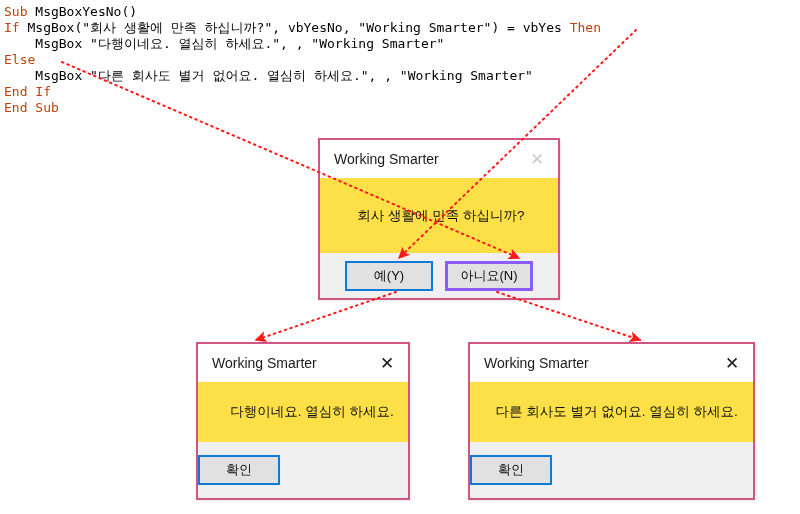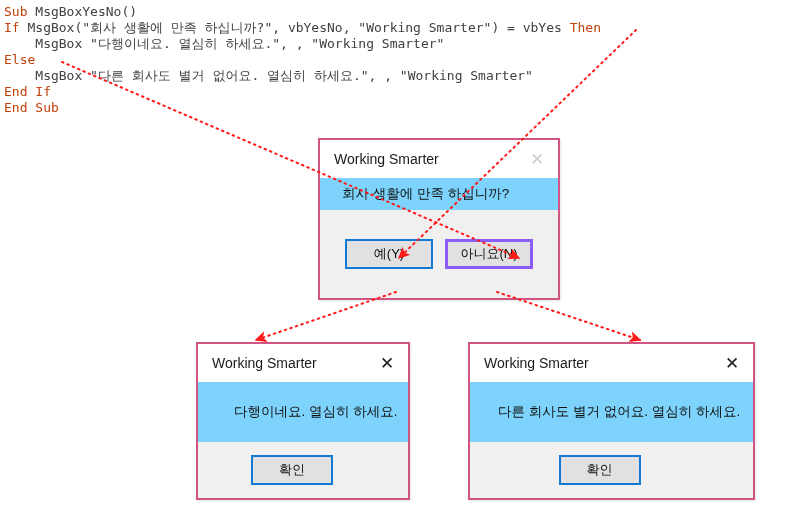--- a/index.html
+++ b/index.html
@@ -12,21 +12,21 @@
 
   
   #code-block{
     position:absolute;left:4px;top:4px;width:790px;
     font-family:"DejaVu Sans Mono","Liberation Mono",monospace;
     font-size:13px;line-height:16px;white-space:pre;
     color:#000000;
   }
   #code-block .ln{display:block;height:16px;}
   .kw{color:#c2410c;}
-  .pl{color:#404040;}
+  .pl{color:#000000;}
 
   
   #arrow-layer{
     position:absolute;left:0;top:0;width:800px;height:514px;
     pointer-events:none;z-index:5;
   }
 
   
   .msgbox{
     position:absolute;z-index:3;
@@ -50,55 +50,56 @@
   }
   .mb-close{
     margin-left:auto;width:42px;height:34px;
     display:flex;align-items:center;justify-content:center;
     font-size:17px;line-height:1;
     font-family:"Liberation Sans","DejaVu Sans",sans-serif;
   }
   .mb-close.enabled{color:#202020;}
   .mb-close.disabled{color:#cfcfcf;}
   .mb-body{
-    flex:1 1 auto;background:#7dd3fc;
+    flex:1 1 auto;background:#fde047;
     display:flex;align-items:center;
     padding:0 18px;
+    justify-content:center;
   }
   .mb-msg{
     font-size:13.5px;color:#111111;white-space:nowrap;
     font-family:"Liberation Sans","DejaVu Sans",sans-serif;
   }
   .mb-footer{
     flex:0 0 auto;background:#f0f0f0;
     display:flex;align-items:center;
     padding:10px 12px;
     gap:12px;
   }
-  .mb-footer.right{justify-content:center;}
+  .mb-footer.right{justify-content:flex-start;}
   .mb-footer.center{justify-content:center;}
   .mb-btn{
     background:#e1e1e1;
     border:3px solid #8b5cf6;
     box-sizing:border-box;
     font-size:13px;color:#0a0a0a;
     font-family:"Liberation Sans","DejaVu Sans",sans-serif;
     display:flex;align-items:center;justify-content:center;
     white-space:nowrap;
     cursor:default;
   }
   .mb-btn.default{
     border:2px solid #0f7bd4;
     background:#e1e1e1;
   }
 
   
   #dlg-question{left:318px;top:138px;width:242px;height:162px;}
   #dlg-question .mb-body{padding-left:22px;}
-  #dlg-question .mb-footer{height:56px;padding:16px;gap:12px;}
+  #dlg-question .mb-footer{height:45px;padding:0;gap:12px;}
   #dlg-question .mb-btn{width:88px;height:30px;}
 
   #dlg-yes{left:196px;top:342px;width:214px;height:158px;}
   #dlg-yes .mb-body{padding-left:36px;}
   #dlg-yes .mb-footer{height:56px;padding:0 22px 0 0;}
   #dlg-yes .mb-btn{width:82px;height:30px;}
 
   #dlg-no{left:468px;top:342px;width:287px;height:158px;}
   #dlg-no .mb-body{padding-left:28px;}
   #dlg-no .mb-footer{height:56px;padding:0 24px 0 0;}

